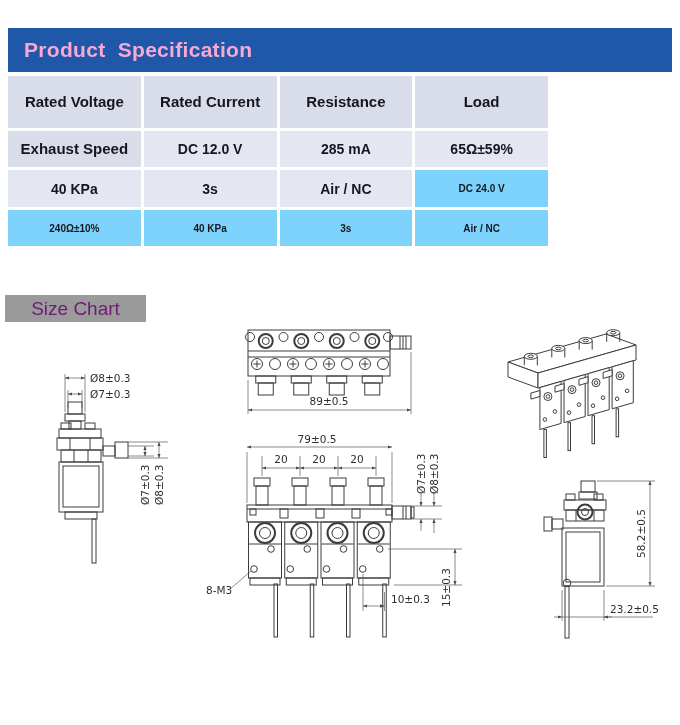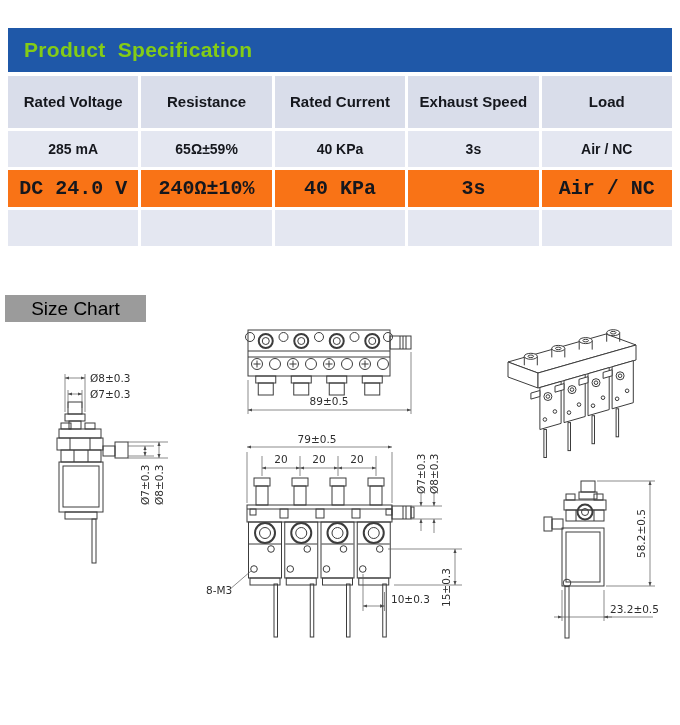--- a/index.html
+++ b/index.html
@@ -1,51 +1,52 @@
 <!DOCTYPE html>
 <html><head>
 <meta charset="utf-8">
 <style>
   html,body{margin:0;padding:0;background:#ffffff;}
   .page{position:relative;width:680px;height:725px;background:#ffffff;overflow:hidden;
         font-family:"Liberation Sans","DejaVu Sans",sans-serif;}
   .title-bar{position:absolute;left:8px;top:28px;width:664px;height:44px;background:#1f58a8;
-        color:#84cc16;font-size:21px;font-weight:bold;line-height:44px;padding-left:16px;
+        color:#f9a8d4;font-size:21px;font-weight:bold;line-height:44px;padding-left:16px;
         box-sizing:border-box;white-space:pre;letter-spacing:0.3px;}
-  .spec-table{position:absolute;left:8px;top:76px;width:664px;display:grid;
-        grid-template-columns:repeat(5,1fr);grid-template-rows:52px 36px 37px 36px;gap:3px;}
+  .spec-table{position:absolute;left:8px;top:76px;width:540px;display:grid;
+        grid-template-columns:repeat(4,1fr);grid-template-rows:52px 36px 37px 36px;gap:3px;}
   .cell{display:flex;align-items:center;justify-content:center;text-align:center;
         font-weight:bold;color:#15171d;}
   .th{background:#d9ddea;font-size:15px;line-height:1.22;}
   .r1{background:#e4e7f1;font-size:14px;}
-  .r2{background:#f97316;font-size:20px;font-family:Liberation Mono, monospace;}
+  .r2{background:#7dd3fc;font-size:10px;}
   .r3{background:#e4e7f1;font-size:14px;}
   .size-badge{position:absolute;left:5px;top:295px;width:141px;height:27px;background:#9b9b9b;
-        color:#000000;font-size:19px;display:flex;align-items:center;justify-content:center;}
+        color:#701a75;font-size:19px;display:flex;align-items:center;justify-content:center;}
   svg.drawings{position:absolute;left:0;top:280px;width:680px;height:445px;}
   .ol{stroke:#3c3c3c;stroke-width:1;fill:none;}
   .olf{stroke:#3c3c3c;stroke-width:1;fill:#ffffff;}
   .thk{stroke:#3c3c3c;stroke-width:2;fill:none;}
   .dl{stroke:#5a5a5a;stroke-width:0.7;fill:none;}
   text.dim{font-family:"DejaVu Sans",sans-serif;font-size:10.5px;fill:#2e2e2e;font-weight:500;}
 </style>
 </head>
 <body>
 
 <div class="page">
 
   <div class="title-bar">Product  Specification</div>
 
   <div class="spec-table">
     <div class="cell th">Rated Voltage</div>
+    <div class="cell th">Rated Current</div>
     <div class="cell th">Resistance</div>
-    <div class="cell th">Rated Current</div>
+    <div class="cell th">Load</div>
     <div class="cell th">Exhaust Speed</div>
-    <div class="cell th">Load</div>
-
+
+    <div class="cell r1">DC 12.0 V</div>
     <div class="cell r1">285 mA</div>
     <div class="cell r1">65Ω±59%</div>
     <div class="cell r1">40 KPa</div>
     <div class="cell r1">3s</div>
     <div class="cell r1">Air / NC</div>
 
     <div class="cell r2">DC 24.0 V</div>
     <div class="cell r2">240Ω±10%</div>
     <div class="cell r2">40 KPa</div>
     <div class="cell r2">3s</div>

